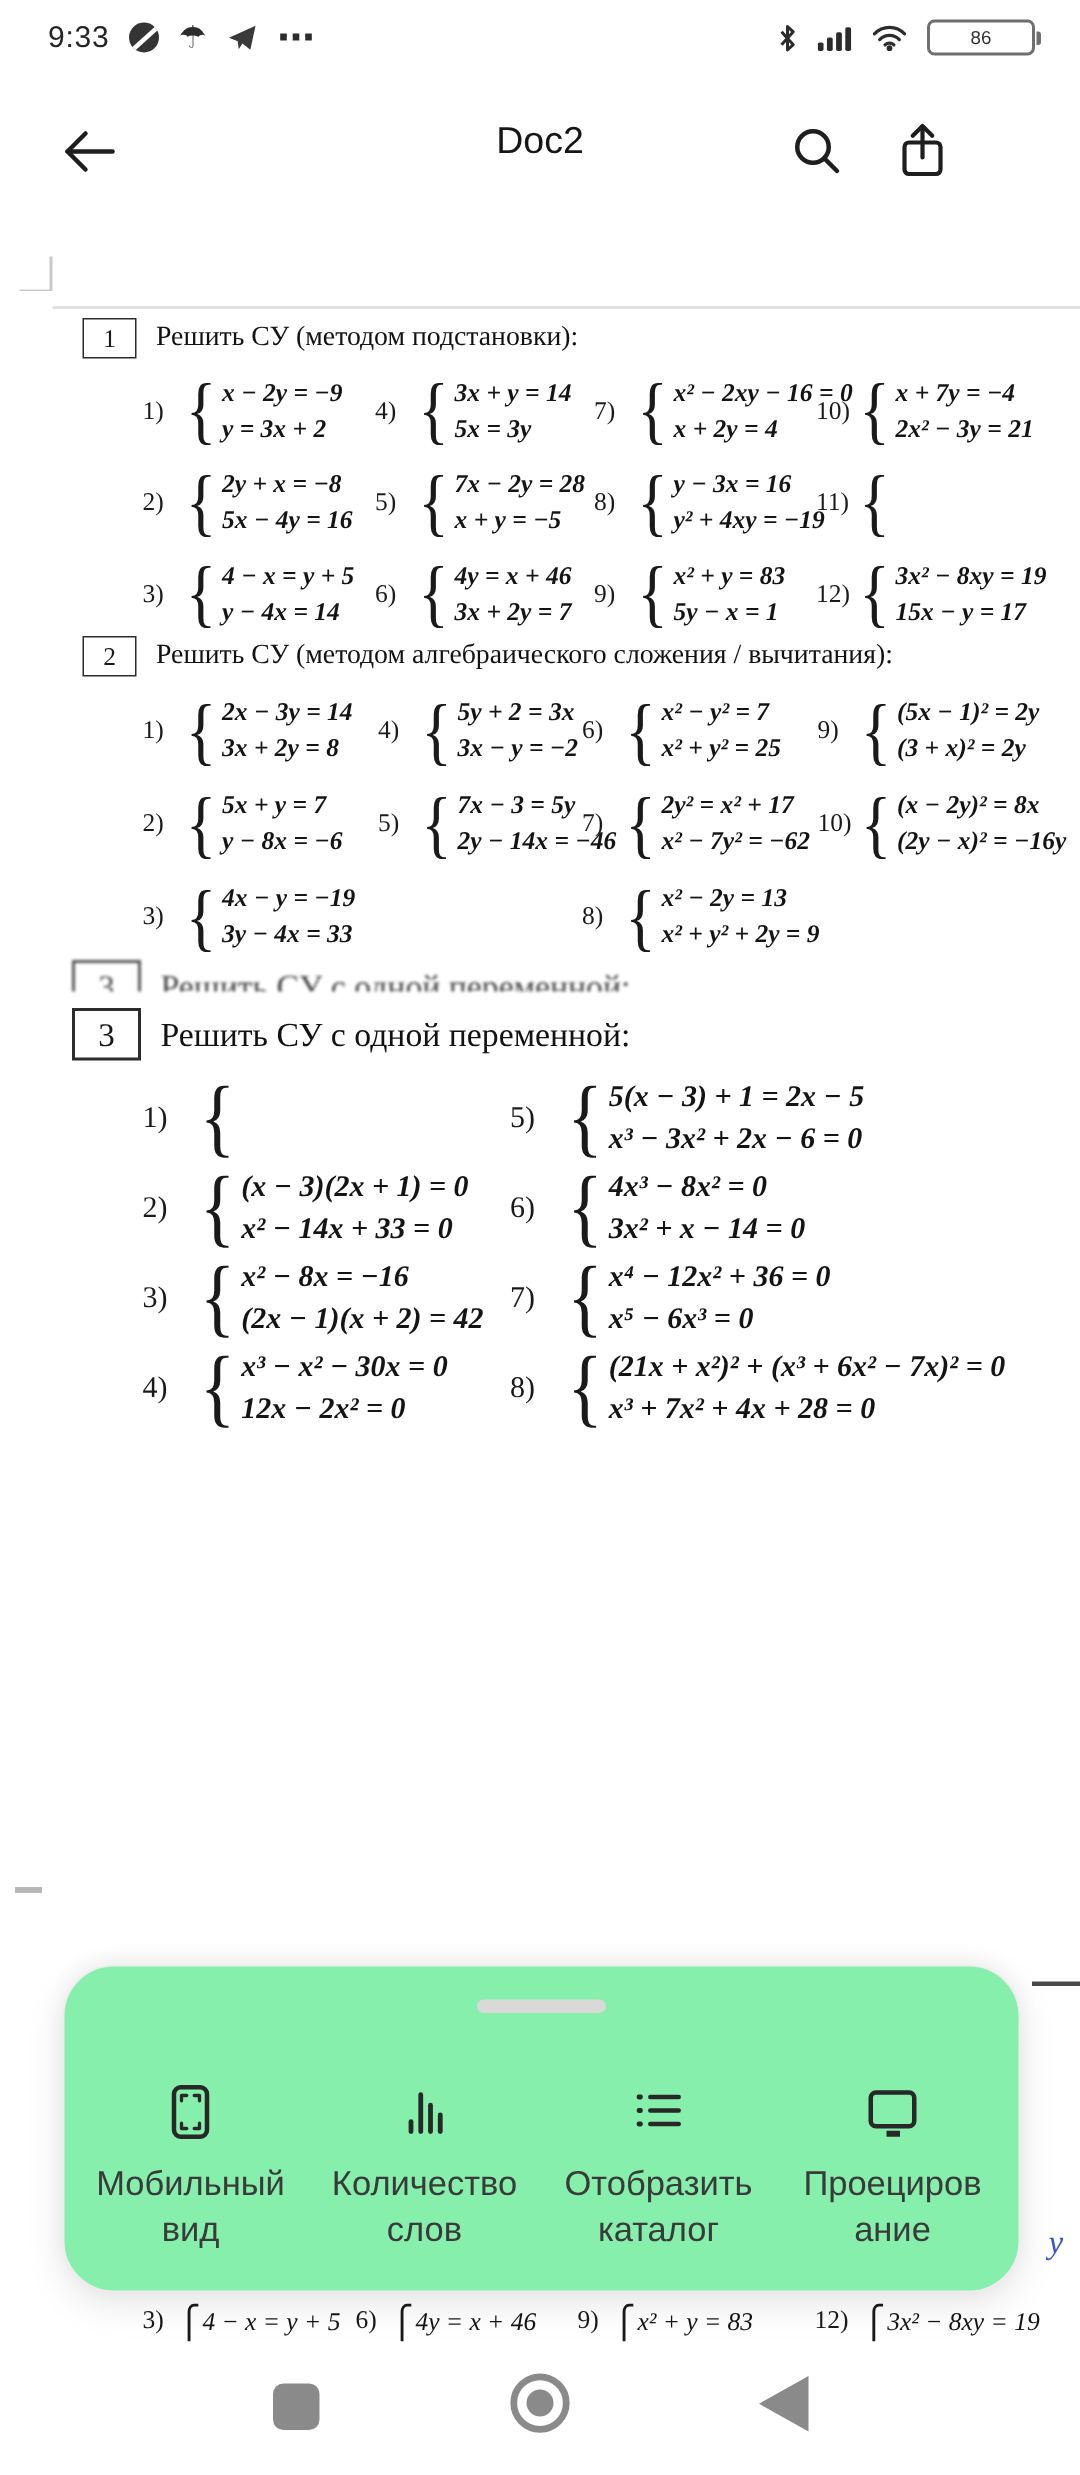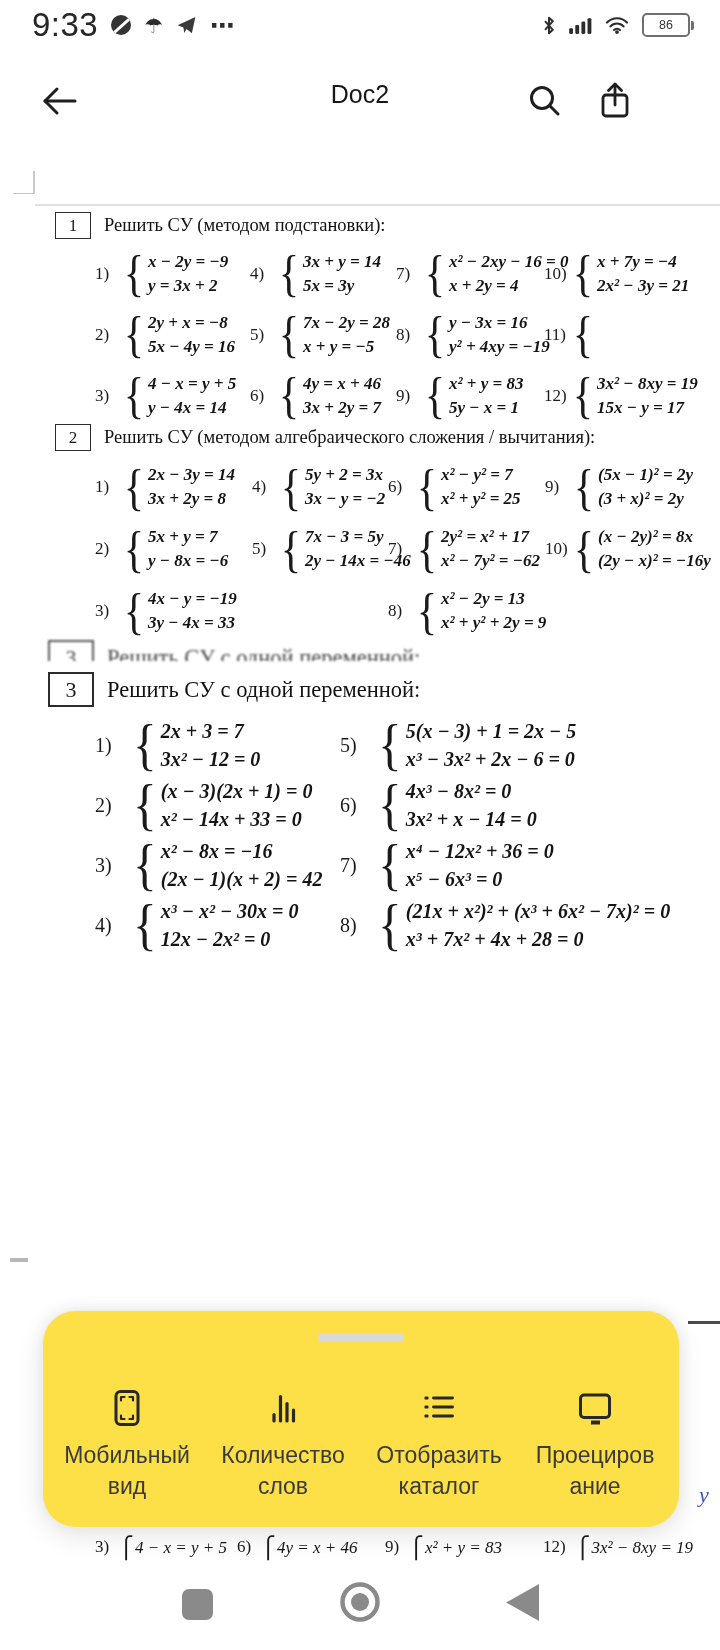--- a/index.html
+++ b/index.html
@@ -3,28 +3,28 @@
 <meta charset="utf-8">
 <style>
   html,body{margin:0;padding:0;background:#ffffff;}
   body{width:720px;height:1650px;position:relative;overflow:hidden;
        font-family:"Liberation Sans","DejaVu Sans",sans-serif;color:#1c1c1c;}
 
   
   .statusbar{position:absolute;top:0;left:0;right:0;height:50px;display:flex;
              align-items:center;justify-content:space-between;padding:0 26px 0 32px;box-sizing:border-box;}
   .sb-left,.sb-right{display:flex;align-items:center;gap:13px;}
-  .sb-time{font-size:33px;font-weight:500;color:#262626;letter-spacing:.5px;}
+  .sb-time{font-size:20px;font-weight:500;color:#262626;letter-spacing:.5px;}
   .sb-glyph{font-size:21px;color:#2c2c2c;line-height:1;}
   .sb-more{font-size:25px;font-weight:700;color:#2c2c2c;line-height:1;}
   .dnd-circle{width:20px;height:20px;border-radius:50%;background:#343434;position:relative;overflow:hidden;}
   .dnd-circle:before{content:"";position:absolute;left:-3px;top:9px;width:28px;height:3px;background:#fff;transform:rotate(-42deg);}
   .battery{display:flex;align-items:center;}
   .battery .shell{min-width:38px;height:20px;border:2px solid #6f6f6f;border-radius:5px;
-                  display:flex;align-items:center;justify-content:center;font-size:12.5px;color:#333;padding:0 3px;}
+                  display:flex;align-items:center;justify-content:center;font-size:12.5px;color:#333;padding:0 15px;}
   .battery .tip{width:3px;height:9px;background:#6f6f6f;border-radius:0 2px 2px 0;margin-left:1px;}
 
   
   .appbar{position:absolute;top:66px;left:0;right:0;height:70px;}
   .appbar .title{position:absolute;left:0;right:0;top:14px;text-align:center;font-size:25px;color:#161616;}
   .iconbtn{position:absolute;top:14px;width:42px;height:42px;display:flex;align-items:center;justify-content:center;}
 
   
   .doc-serif{font-family:"Liberation Serif","DejaVu Serif",serif;}
   .page-corner-v{position:absolute;left:33px;top:171px;width:1.5px;height:23px;background:#c9c9c9;}
@@ -59,21 +59,21 @@
              font-family:"Liberation Serif","DejaVu Serif",serif;color:#1a1a1a;}
   .peek-item .plabel{font-size:17px;width:auto;margin-right:9px;}
   .peek-item .btop{font-size:21px;line-height:22px;margin-right:1px;}
   .peek-item .eq{font-size:17px;line-height:22px;}
   .stray-blue{position:absolute;left:699px;top:1482px;font-family:"Liberation Serif","DejaVu Serif",serif;
               font-style:italic;font-size:22px;color:#3a53c4;}
   .stray-dash{position:absolute;left:10px;top:1258px;width:18px;height:3.5px;background:#b8b8b8;}
   .stray-line{position:absolute;left:688px;top:1321px;width:32px;height:2.5px;background:#4a4a4a;}
 
   
-  .sheet{position:absolute;left:42px;width:636px;top:1310px;height:216px;background:#fde047;
+  .sheet{position:absolute;left:42px;width:636px;top:1310px;height:216px;background:#86efac;
          border-radius:34px;border:1px solid #ededed;
          box-shadow:0 -3px 14px rgba(0,0,0,.05),0 8px 26px rgba(0,0,0,.10);}
   .handle{position:absolute;left:50%;transform:translateX(-50%);top:22px;width:86px;height:9px;
           border-radius:5px;background:#d9d9d9;}
   .sheet-items{position:absolute;top:74px;left:6px;right:6px;display:flex;}
   .sheet-item{flex:1;display:flex;flex-direction:column;align-items:center;}
   .sheet-item .sicon{width:46px;height:46px;}
   .slabel{margin-top:9px;text-align:center;}
   .slabel div{font-size:23px;line-height:31px;color:#3a3a3a;white-space:nowrap;}
 
@@ -365,24 +365,20 @@
 
   <section style="top:672px;left:48px;" class="big">
     <div class="sec-head big">
       <span class="numbox">3</span>
       <span class="sec-title doc-serif">Решить СУ с одной переменной:</span>
     </div>
     <div class="grid grid-s3" style="margin-left:47px;">
         <div class="cell">
           <span class="plabel">1)</span>
           <span class="brace">{</span>
-          <span class="eqs">
-            <span class="eq">2x + 3 = 7</span>
-            <span class="eq">3x² − 12 = 0</span>
-          </span>
         </div>
         <div class="cell">
           <span class="plabel">5)</span>
           <span class="brace">{</span>
           <span class="eqs">
             <span class="eq">5(x − 3) + 1 = 2x − 5</span>
             <span class="eq">x³ − 3x² + 2x − 6 = 0</span>
           </span>
         </div>
         <div class="cell">

